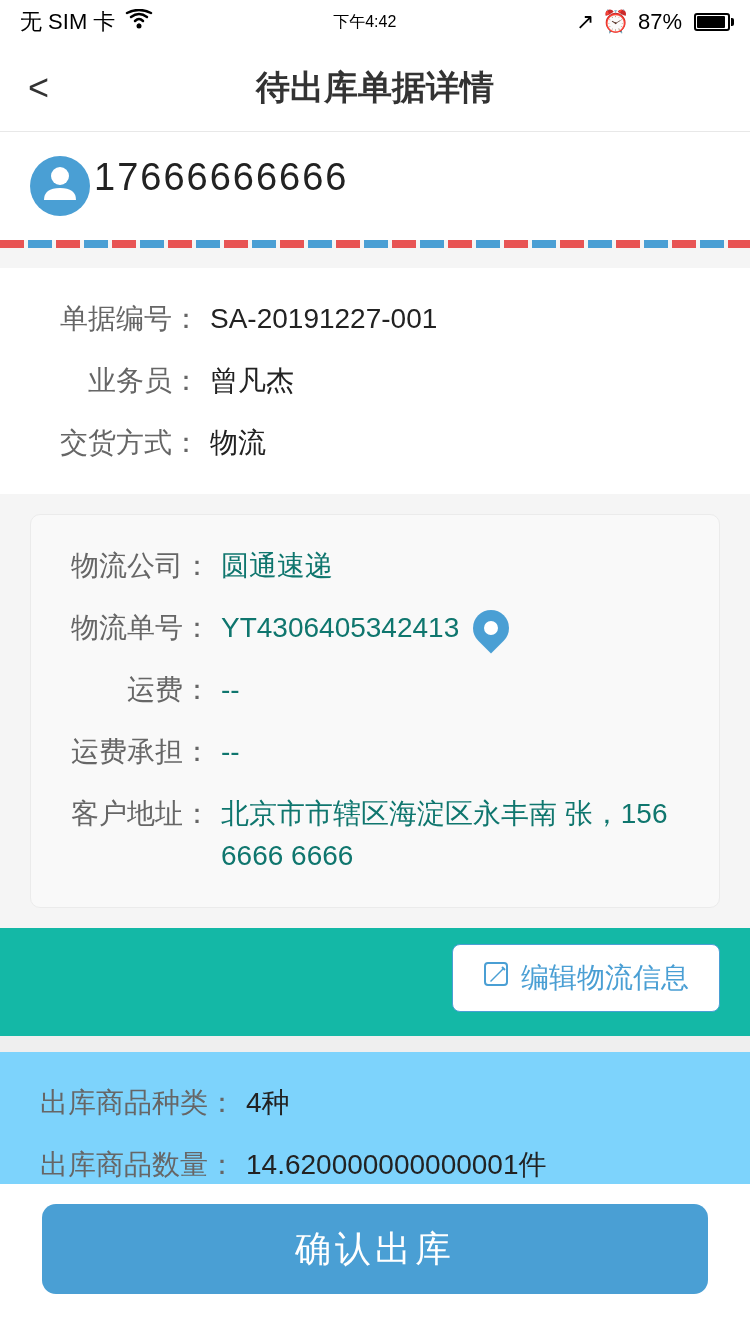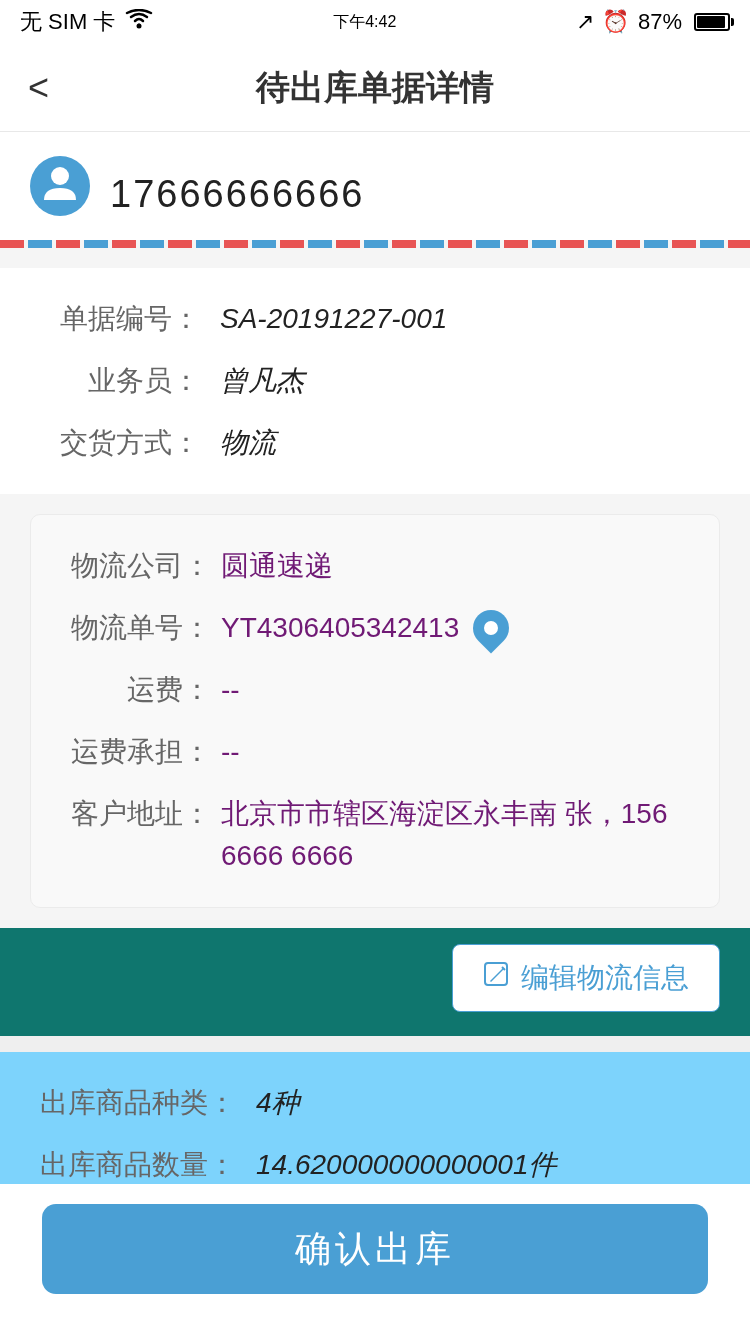--- a/index.html
+++ b/index.html
@@ -79,22 +79,22 @@
       font-size: 34px;
       font-weight: 600;
       color: #333;
     }
 
     
     .user-header {
       background: #fff;
       padding: 24px 30px;
       display: flex;
-      align-items: flex-end;
-      gap: 20px;
+      align-items: flex-start;
+      gap: 4px;
     }
     .user-avatar {
       width: 60px;
       height: 60px;
       border-radius: 50%;
       background: #4a9fd4;
       display: flex;
       align-items: center;
       justify-content: center;
     }
@@ -134,22 +134,21 @@
     .info-row:last-child { margin-bottom: 0; }
     .info-label {
       color: #666;
       min-width: 160px;
       text-align: right;
       flex-shrink: 0;
     }
     .info-value {
       color: #222;
       flex: 1;
-      margin-left: 20px;
-      font-style: italic;
+      margin-left: 10px;
     }
 
     
     .logistics-card {
       background: #f9f9f9;
       border-radius: 10px;
       margin: 20px 30px;
       padding: 30px 30px;
       border: 1px solid #ebebeb;
     }
@@ -161,21 +160,21 @@
       line-height: 1.5;
     }
     .logistics-row:last-child { margin-bottom: 0; }
     .logistics-label {
       color: #666;
       min-width: 150px;
       text-align: right;
       flex-shrink: 0;
     }
     .logistics-value {
-      color: #701a75;
+      color: #0f766e;
       flex: 1;
       margin-left: 10px;
       display: flex;
       align-items: center;
       gap: 14px;
       flex-wrap: wrap;
     }
     .location-pin {
       width: 36px;
       height: 36px;
@@ -193,21 +192,21 @@
       height: 14px;
       background: #fff;
       border-radius: 50%;
     }
 
     
     .edit-btn-container {
       display: flex;
       justify-content: flex-end;
       padding: 16px 30px 24px;
-      background: #0f766e;
+      background: #14b8a6;
     }
     .edit-btn {
       border: 1px solid #4a9fd4;
       color: #4a9fd4;
       background: #fff;
       border-radius: 8px;
       padding: 14px 30px;
       font-size: 28px;
       display: flex;
       align-items: center;

